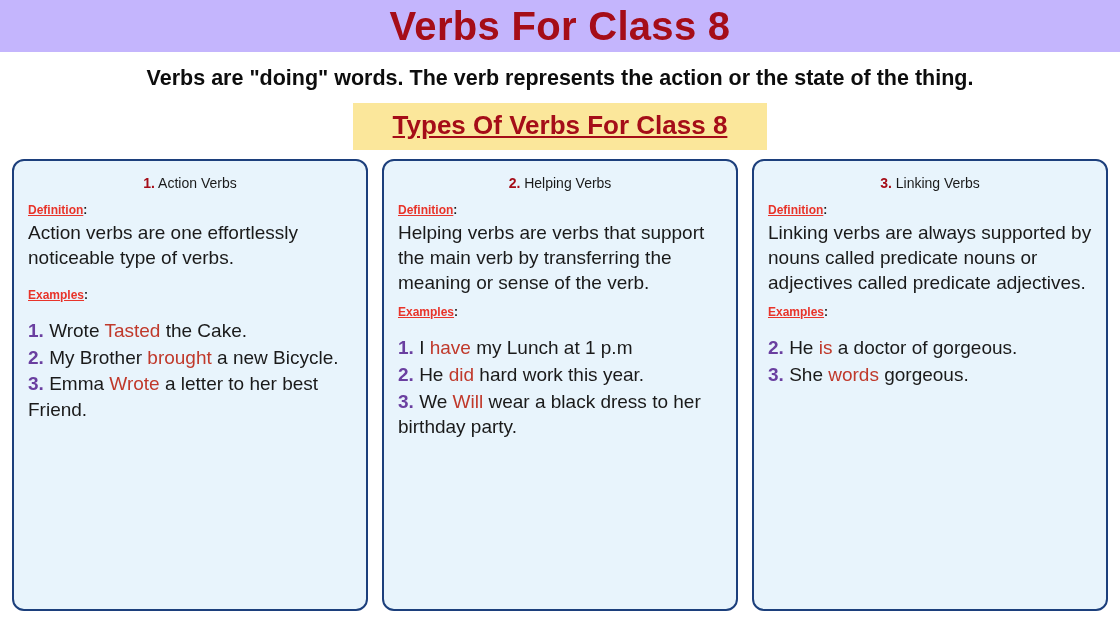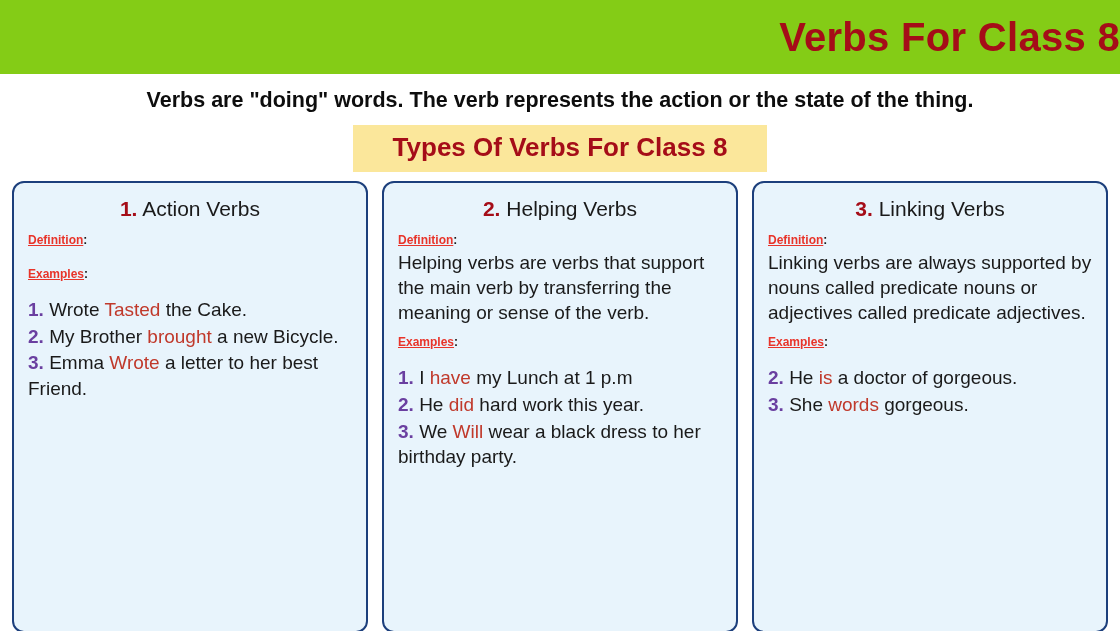--- a/index.html
+++ b/index.html
@@ -13,25 +13,25 @@
     font-family: "Liberation Sans", sans-serif;
     overflow: hidden;
   }
   .page {
     position: relative;
     width: 1120px;
     height: 631px;
     box-sizing: border-box;
   }
   .title-banner {
-    background: #84cc16;
-    height: 74px;
+    background: #c4b5fd;
+    height: 52px;
     display: flex;
     align-items: center;
-    justify-content: flex-end;
+    justify-content: center;
   }
   .title-banner .title-text {
     color: #a50d18;
     font-size: 40px;
     font-weight: bold;
     letter-spacing: 0.3px;
   }
   .subtitle {
     text-align: center;
     color: #0d0d0d;
@@ -45,40 +45,41 @@
     justify-content: center;
     margin-top: 12px;
   }
   .section-banner {
     background: #fbe79b;
     color: #a50d18;
     font-size: 26px;
     font-weight: bold;
     padding: 7px 40px 9px 40px;
     text-align: left;
+    text-decoration: underline;
   }
   .columns {
     display: flex;
     gap: 14px;
     padding: 9px 12px 0 12px;
     box-sizing: border-box;
   }
   .card {
     flex: 1 1 0;
     background: #e8f4fc;
     border: 2.5px solid #1c3f7c;
     border-radius: 12px;
     padding: 10px 14px 8px 14px;
     box-sizing: border-box;
     height: 452px;
     overflow: hidden;
   }
   .card-heading {
     text-align: center;
-    font-size: 21px;
+    font-size: 14px;
     color: #1a1a1a;
     margin-bottom: 12px;
     margin-top: 4px;
   }
   .card-heading .num {
     color: #a50d18;
     font-weight: bold;
   }
   .label {
     color: #e8342a;
@@ -137,20 +138,21 @@
   <div class="columns">
 
     <div class="card">
       <div class="card-heading">
         <span class="num">1.</span>
         <span>Action Verbs</span>
       </div>
       <div class="label">
         <u>Definition</u><span class="colon">:</span>
       </div>
+      <div class="definition-text">Action verbs are one effortlessly noticeable type of verbs.</div>
       <div class="spacer-sm"></div>
       <div class="label">
         <u>Examples</u><span class="colon">:</span>
       </div>
       <div class="spacer-xs"></div>
       <div class="examples-block">
         <div class="example-line">
           <span class="ex-num">1.</span>
           <span>Wrote </span><span class="hl">Tasted</span><span> the Cake.</span>
         </div>

